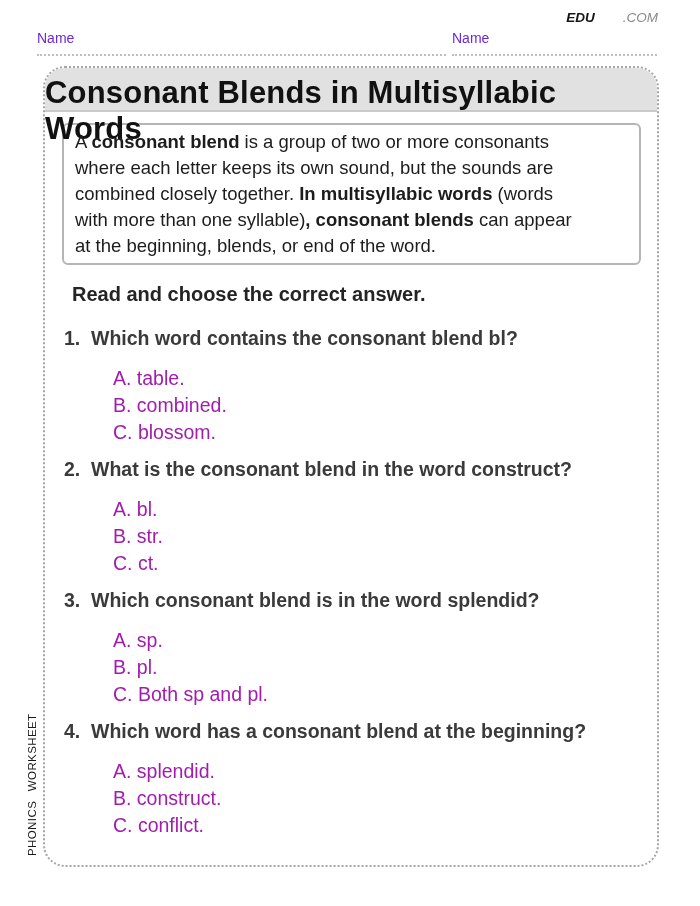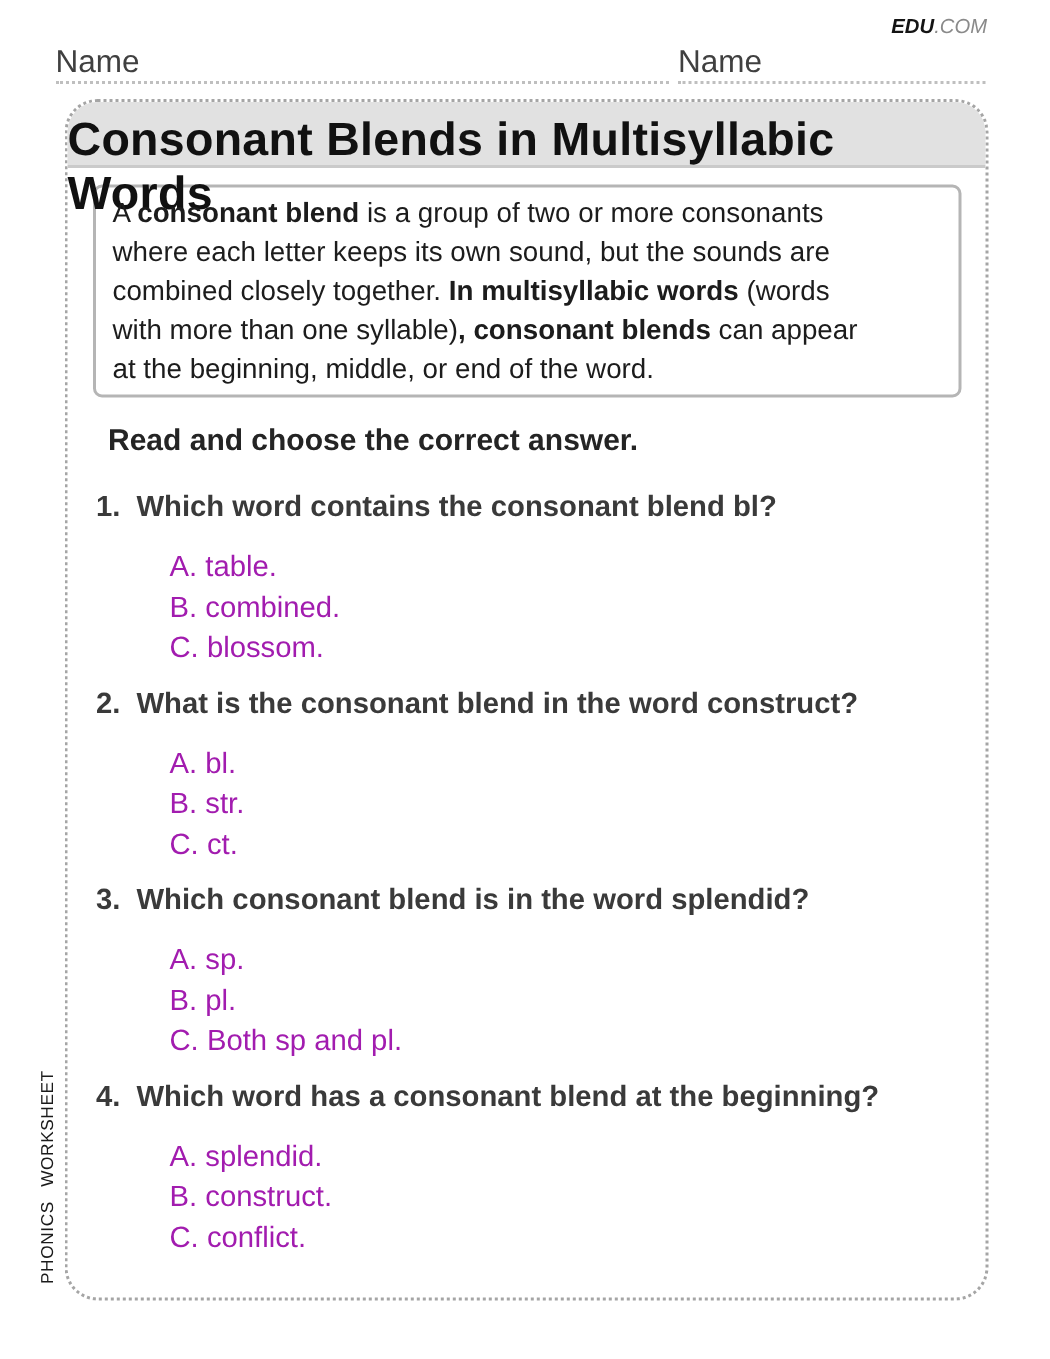--- a/index.html
+++ b/index.html
@@ -3,23 +3,23 @@
 <meta charset="utf-8">
 <style>
   html,body{margin:0;padding:0;}
   body{
     width:700px;height:906px;position:relative;background:#ffffff;
     font-family:"Liberation Sans",sans-serif;color:#1d1d1d;overflow:hidden;
   }
   
   .brand{position:absolute;top:10px;right:42px;font-size:13.5px;font-style:italic;}
   .brand .edu{font-weight:bold;color:#141414;margin-top:10px;}
-  .brand .com{color:#8a8a8a;}
+  .brand .com{color:#8a8a8a;margin-left:28px;}
   
-  .field{position:absolute;height:24px;border-bottom:2px dotted #bfbfbf;font-size:21px;color:#404040;}
+  .field{position:absolute;height:24px;border-bottom:2px dotted #bfbfbf;font-size:14px;color:#6d28d9;}
   .field-name{left:37px;top:30px;width:409px;}
   .field-date{left:452px;top:30px;width:205px;}
   
   .card{
     position:absolute;left:43px;top:66px;width:616px;height:801px;box-sizing:border-box;
     border:2px dotted #a5a5a5;border-radius:22px;background:#fff;
   }
   .card-header{
     height:44px;box-sizing:border-box;background:#e1e1e1;border-bottom:2px solid #cacaca;
     border-radius:20px 20px 0 0;display:flex;align-items:center;justify-content:center;
@@ -63,21 +63,21 @@
 <div class="card">
   <div class="card-header">
     <span class="card-title">Consonant Blends in Multisyllabic Words</span>
   </div>
 
   <div class="def-box">
     <div class="def-line"><span>A </span><b>consonant blend</b><span> is a group of two or more consonants</span></div>
     <div class="def-line"><span>where each letter keeps its own sound, but the sounds are</span></div>
     <div class="def-line"><span>combined closely together. </span><b>In multisyllabic words</b><span> (words</span></div>
     <div class="def-line"><span>with more than one syllable)</span><b>, consonant blends</b><span> can appear</span></div>
-    <div class="def-line"><span>at the beginning, middle, or end of the word.</span></div>
+    <div class="def-line"><span>at the beginning, blends, or end of the word.</span></div>
   </div>
 
   <div class="instruction">Read and choose the correct answer.</div>
 
   <div class="question first">
     <div class="q-line">
       <span class="q-num">1.</span>
       <span class="q-text">Which word contains the consonant blend bl?</span>
     </div>
     <div class="options">

